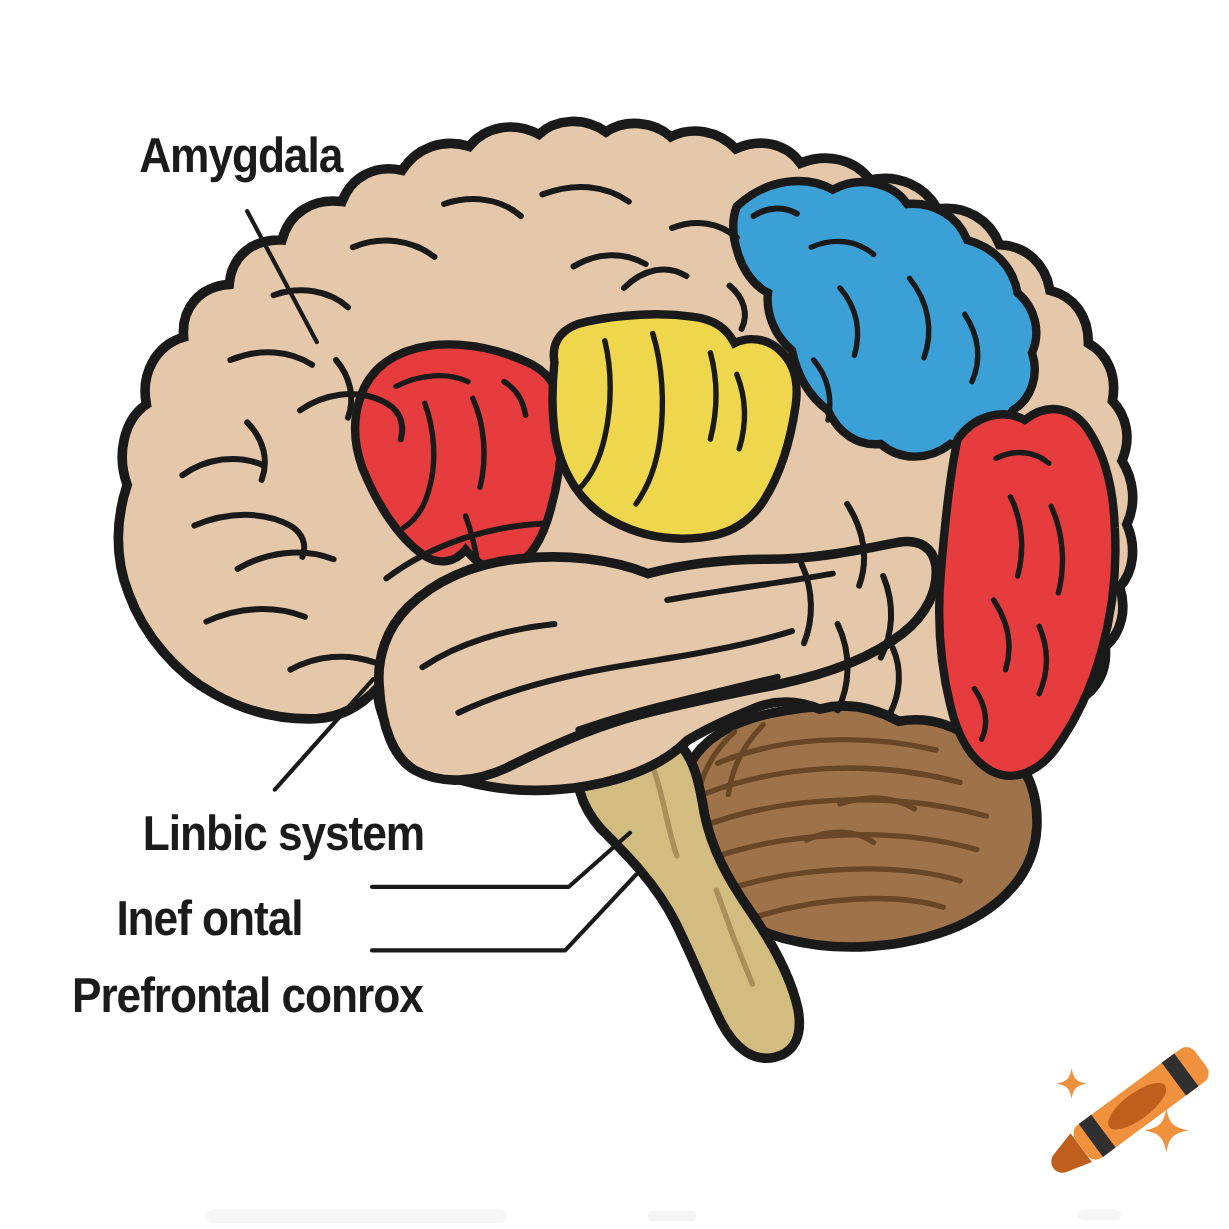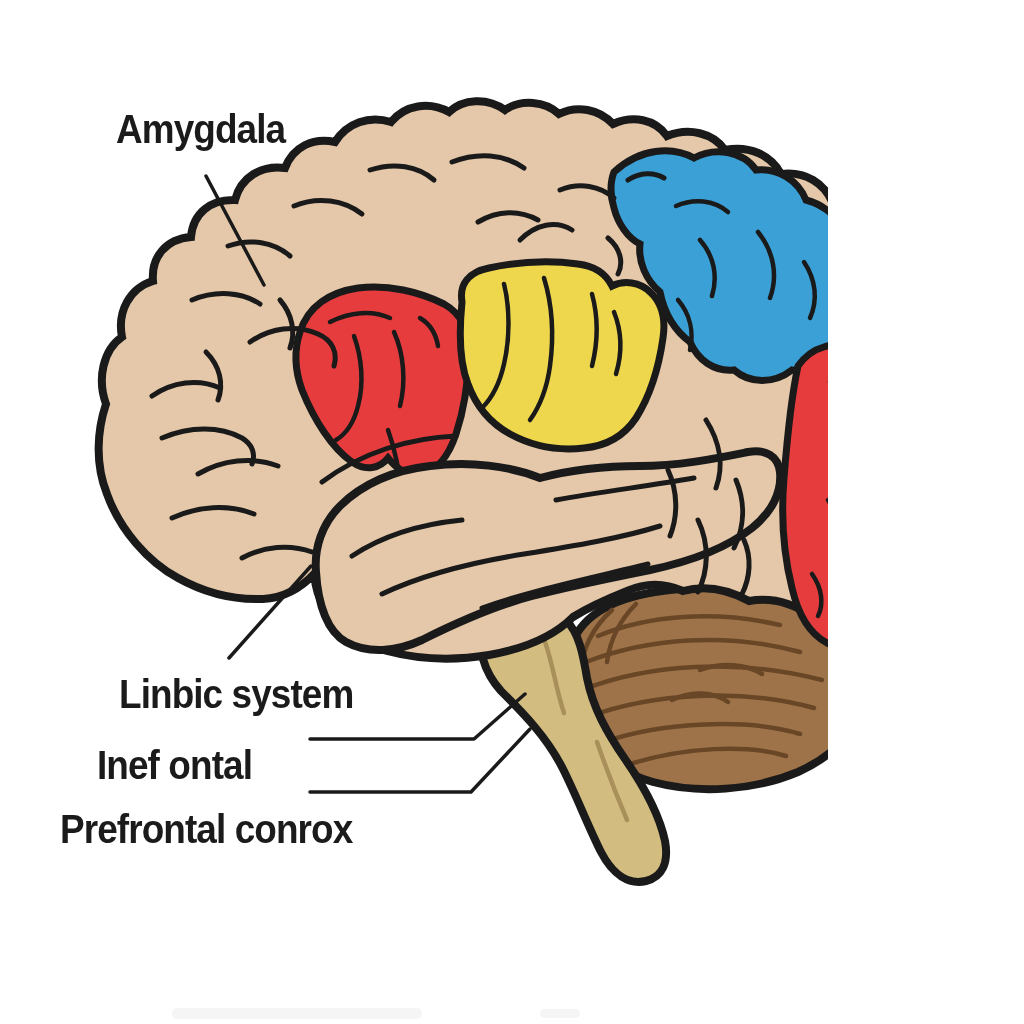--- a/index.html
+++ b/index.html
@@ -1,16 +1,16 @@
 <!DOCTYPE html>
 <html><head>
 <meta charset="utf-8">
 <style>
   html,body{margin:0;padding:0;background:#ffffff;}
-  .canvas{position:relative;width:828px;height:1024px;background:#ffffff;overflow:hidden;
+  .canvas{position:relative;width:1024px;height:1024px;background:#ffffff;overflow:hidden;
           font-family:"Liberation Sans",sans-serif;}
   .art{position:absolute;left:0;top:0;}
   .lbl{position:absolute;font-weight:700;font-size:41px;line-height:1;color:#1b1b1b;
        letter-spacing:-1px;white-space:nowrap;transform:scaleX(.9);transform-origin:0 0;}
   .ol{stroke:#1a1a1a;}
   .sulci path{fill:none;stroke:#1a1a1a;stroke-width:5;stroke-linecap:round;stroke-linejoin:round;}
   .sulci-fine path{fill:none;stroke:#1a1a1a;stroke-width:4.5;stroke-linecap:round;stroke-linejoin:round;}
   .grain path{fill:none;stroke-width:4.5;stroke-linecap:round;}
   .leader{fill:none;stroke:#1a1a1a;stroke-width:3.5;stroke-linecap:round;stroke-linejoin:round;}
   .wm{position:absolute;background:#f5f5f5;border-radius:5px;}

